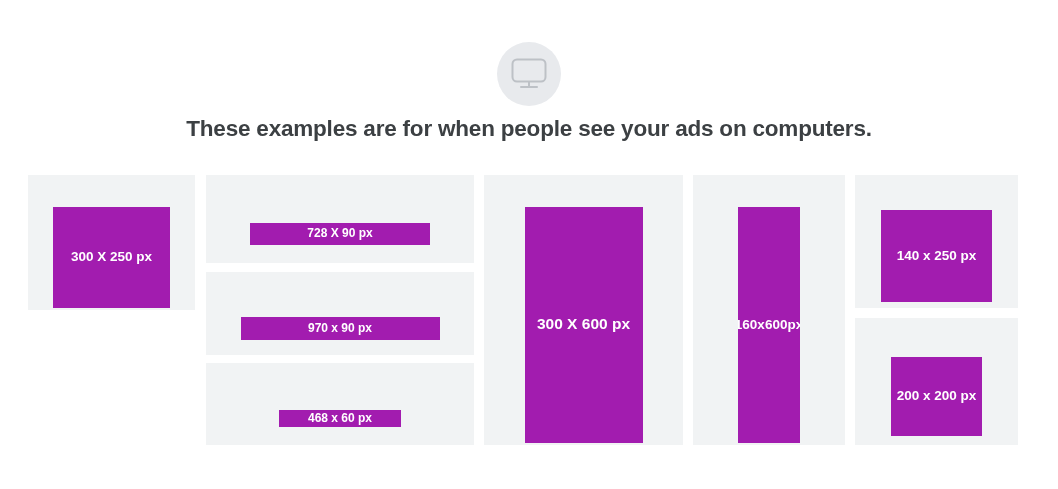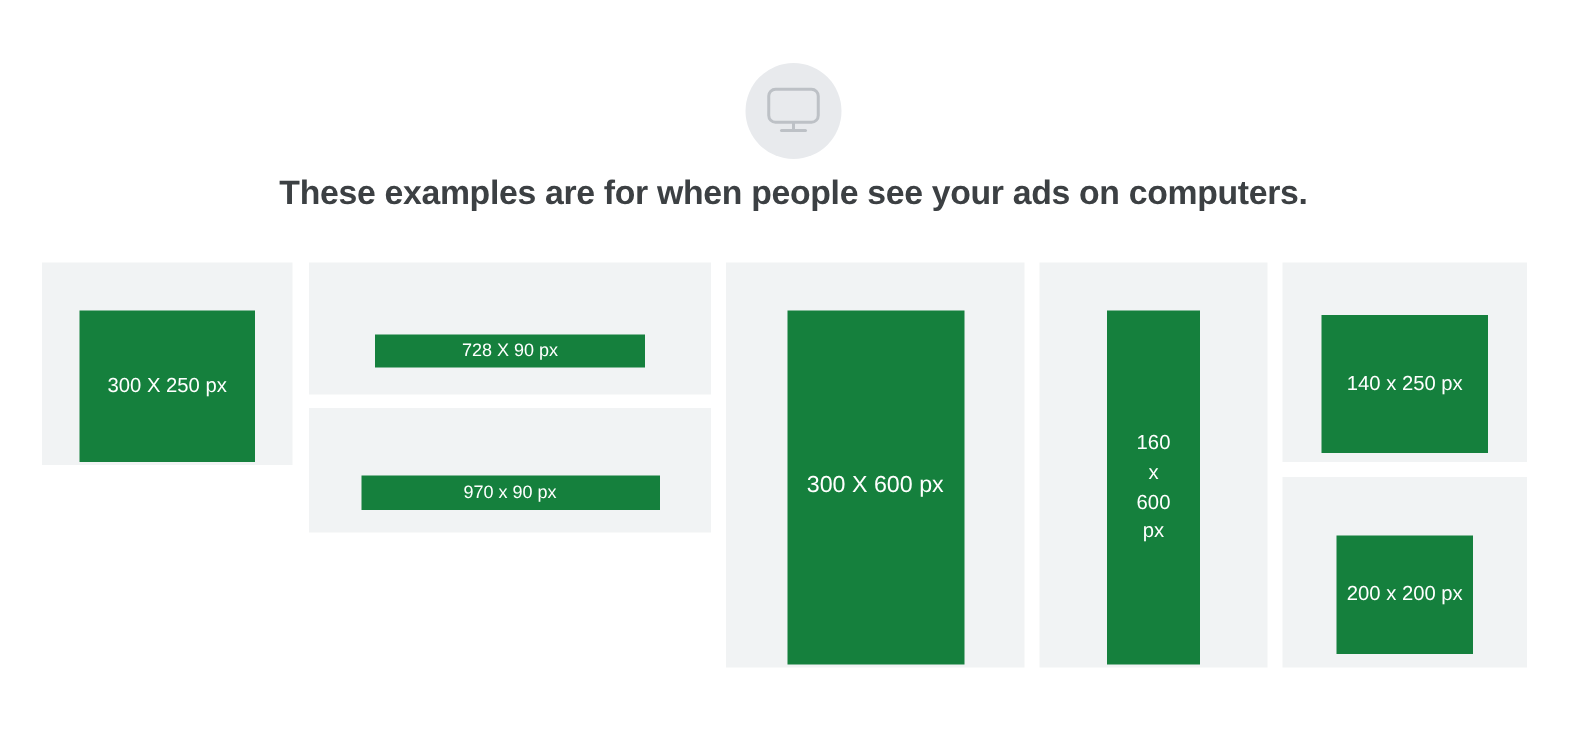--- a/index.html
+++ b/index.html
@@ -61,42 +61,42 @@
   }
   .card {
     position: absolute;
     background: #f1f3f4;
     display: flex;
     align-items: center;
     justify-content: center;
     box-sizing: border-box;
   }
   .adbox {
-    background: #15803d;
+    background: #a21caf;
     color: #ffffff;
     display: flex;
     align-items: center;
     justify-content: center;
     text-align: center;
     font-size: 13.5px;
-    font-weight: normal;
+    font-weight: bold;
     line-height: 1.35;
     box-sizing: border-box;
     padding: 2px;
     overflow: hidden;
     margin-top: 29px;
   }
   .adbox.sm {
     font-size: 12px;
   }
   .adbox.lg {
     font-size: 15.5px;
   }
   .adbox.tall-stack {
-    flex-direction: column;
+    flex-direction: row;
     line-height: 1.45;
   }
   .adbox.tall-stack span {
     display: block;
   }
 
   
   #card-300x250   { left: 28px;  top: 175px; width: 167px; height: 135px; }
   #ad-300x250     { width: 117px; height: 101px; }
   #card-336x280   { left: 28px;  top: 320px; width: 167px; height: 125px; }
@@ -148,20 +148,23 @@
 
 
   <div class="card" id="card-728x90">
     <div class="adbox sm" id="ad-728x90">728 X 90 px</div>
   </div>
 
   <div class="card" id="card-970x90">
     <div class="adbox sm" id="ad-970x90">970 x 90 px</div>
   </div>
 
+  <div class="card" id="card-468x60">
+    <div class="adbox sm" id="ad-468x60">468 x 60 px</div>
+  </div>
 
   <div class="card" id="card-300x600">
     <div class="adbox lg" id="ad-300x600">300 X 600 px</div>
   </div>
 
   <div class="card" id="card-160x600">
     <div class="adbox tall-stack" id="ad-160x600">
       <span>160</span>
       <span>x</span>
       <span>600</span>

